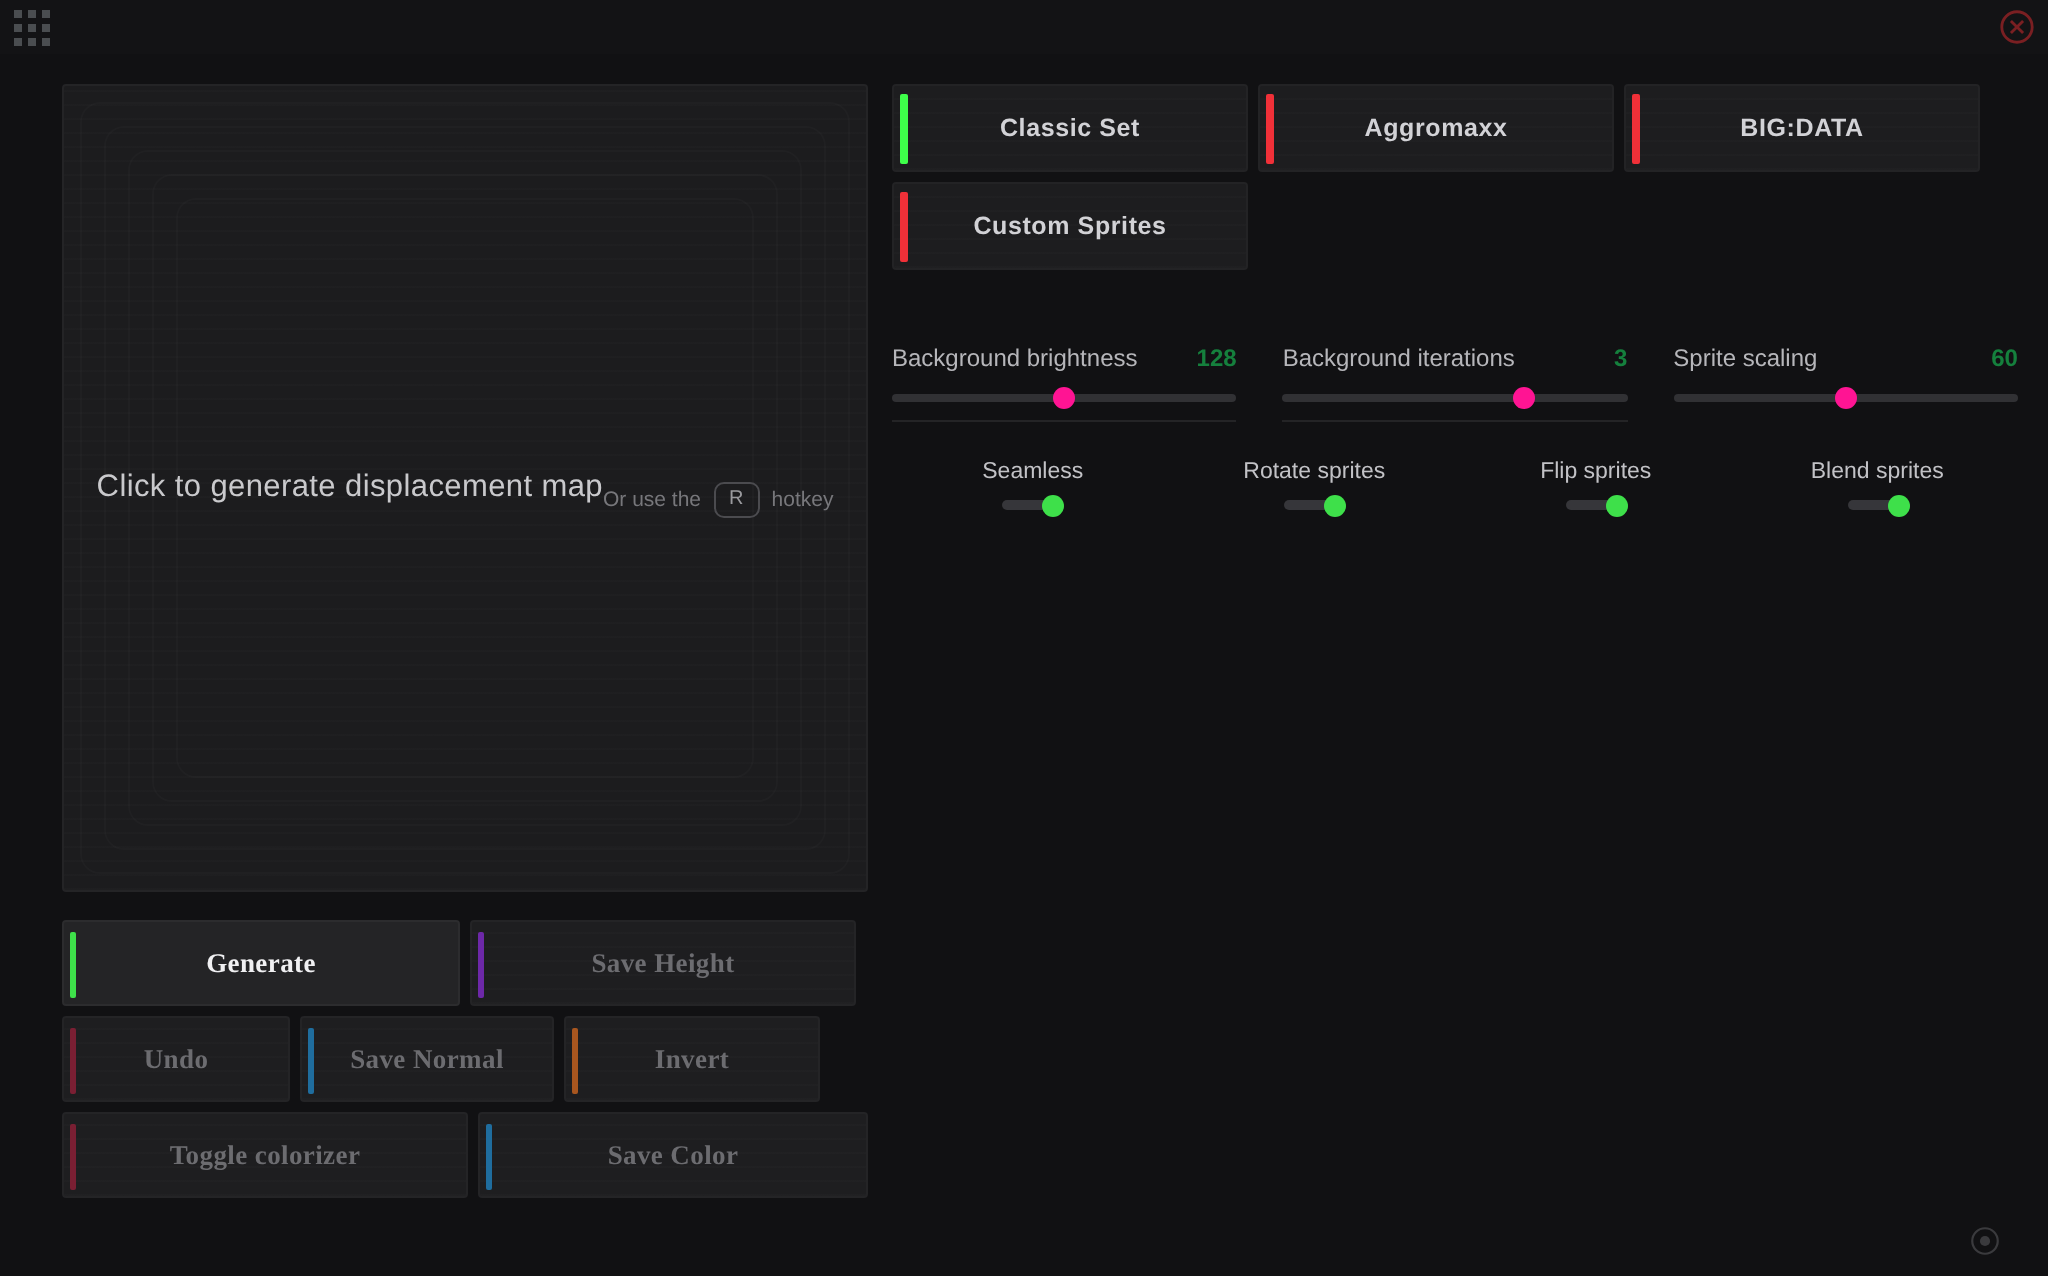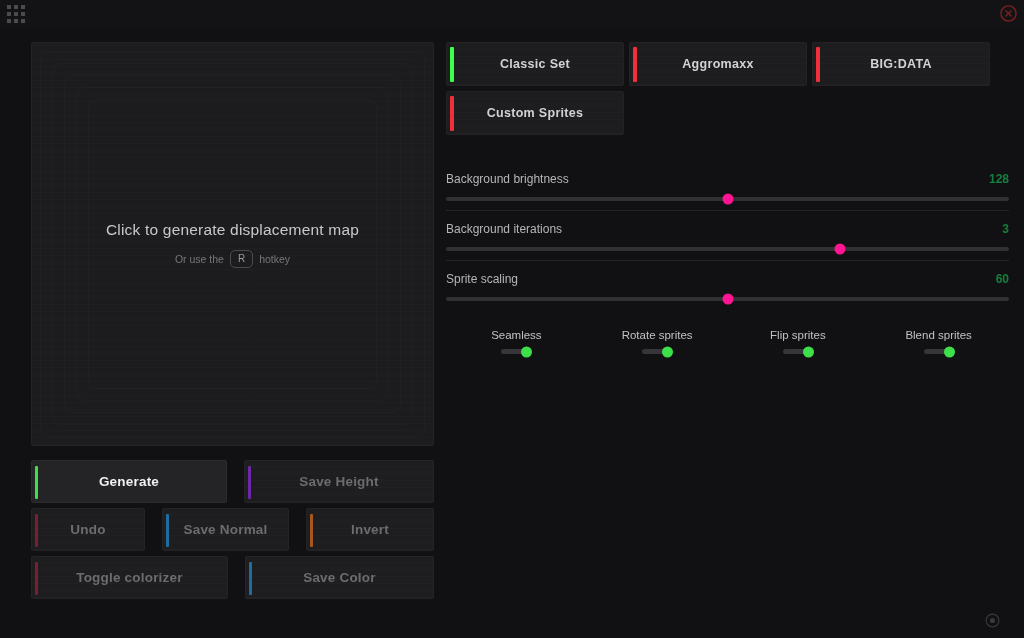--- a/index.html
+++ b/index.html
@@ -47,21 +47,21 @@
   }
   #canvas-area {
     width: 403px; height: 404px;
     background:
       repeating-linear-gradient(0deg, rgba(255,255,255,.012) 0 1px, rgba(0,0,0,0) 1px 7px),
       #1c1c1e;
     border: 1px solid #242426;
     border-radius: 2px;
     position: relative;
     display: flex;
-    flex-direction: column;
+    flex-direction: row;
     align-items: center;
     justify-content: center;
   }
   .ring {
     position: absolute;
     border: 1px solid rgba(255,255,255,.018);
     border-radius: 10px;
   }
   #canvas-hint {
     font-size: 15.5px;
@@ -84,21 +84,21 @@
     border: 1px solid #4b4b4f;
     border-radius: 5px;
     padding: 3px 7px;
     font-size: 10px;
     color: #9a9a9e;
     line-height: 1;
   }
 
   
   #actions { margin-top: 14px; display: flex; flex-direction: column; gap: 5px; }
-  .btn-row { display: flex; gap: 17px; }
+  .btn-row { display: flex; gap: 5px; font-family: Liberation Serif, serif; }
   .abtn {
     position: relative;
     height: 43px;
     background:
       repeating-linear-gradient(0deg, rgba(255,255,255,.012) 0 1px, rgba(0,0,0,0) 1px 7px),
       #1e1e20;
     border: 1px solid #242426;
     border-radius: 2px;
     display: flex;
     align-items: center;
@@ -145,21 +145,21 @@
     position: absolute;
     left: 3px; top: 4px;
     width: 4px; height: 35px;
     border-radius: 1px;
   }
 
   
   #sliders {
     margin-top: 26px;
     display: grid;
-    grid-template-columns: 1fr;
+    grid-template-columns: 1fr 1fr 1fr;
     column-gap: 23px;
     row-gap: 0px;
   }
   .slider-block { padding-top: 11px; border-bottom: 1px solid #242426; padding-bottom: 9px; }
   .slider-block.last { border-bottom: none; }
   .slider-head {
     display: flex;
     justify-content: space-between;
     align-items: baseline;
     margin-bottom: 11px;

